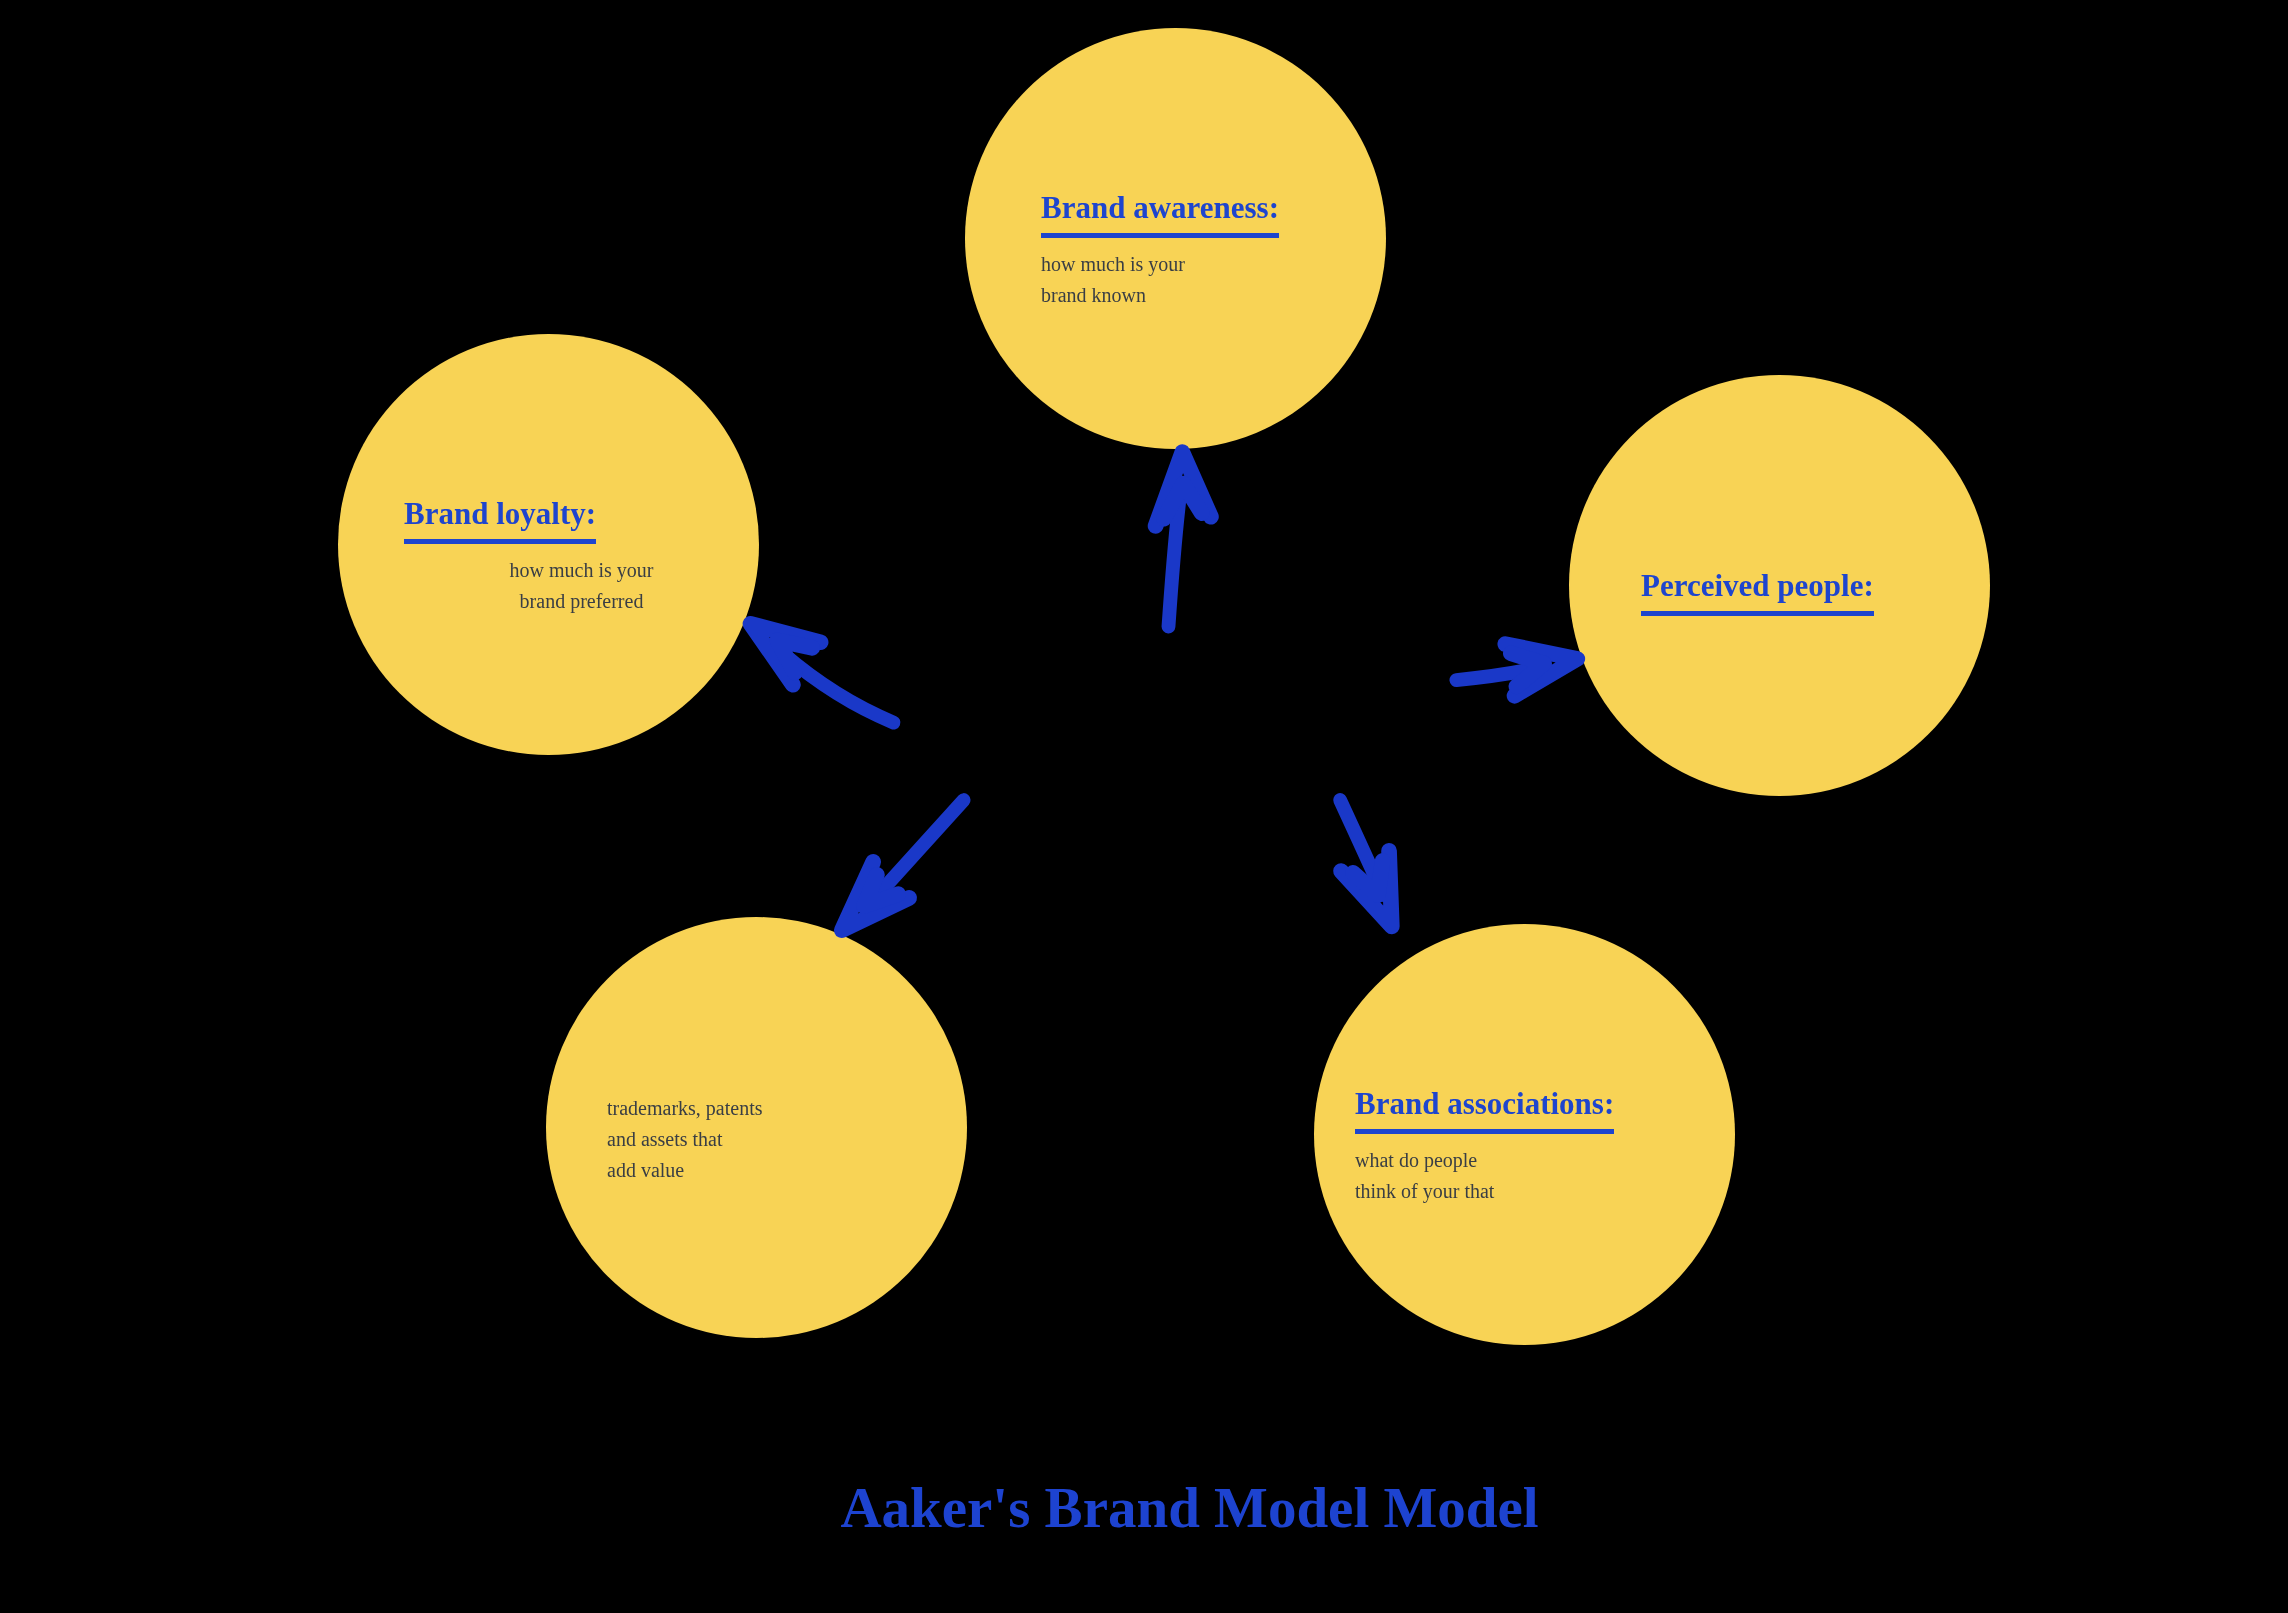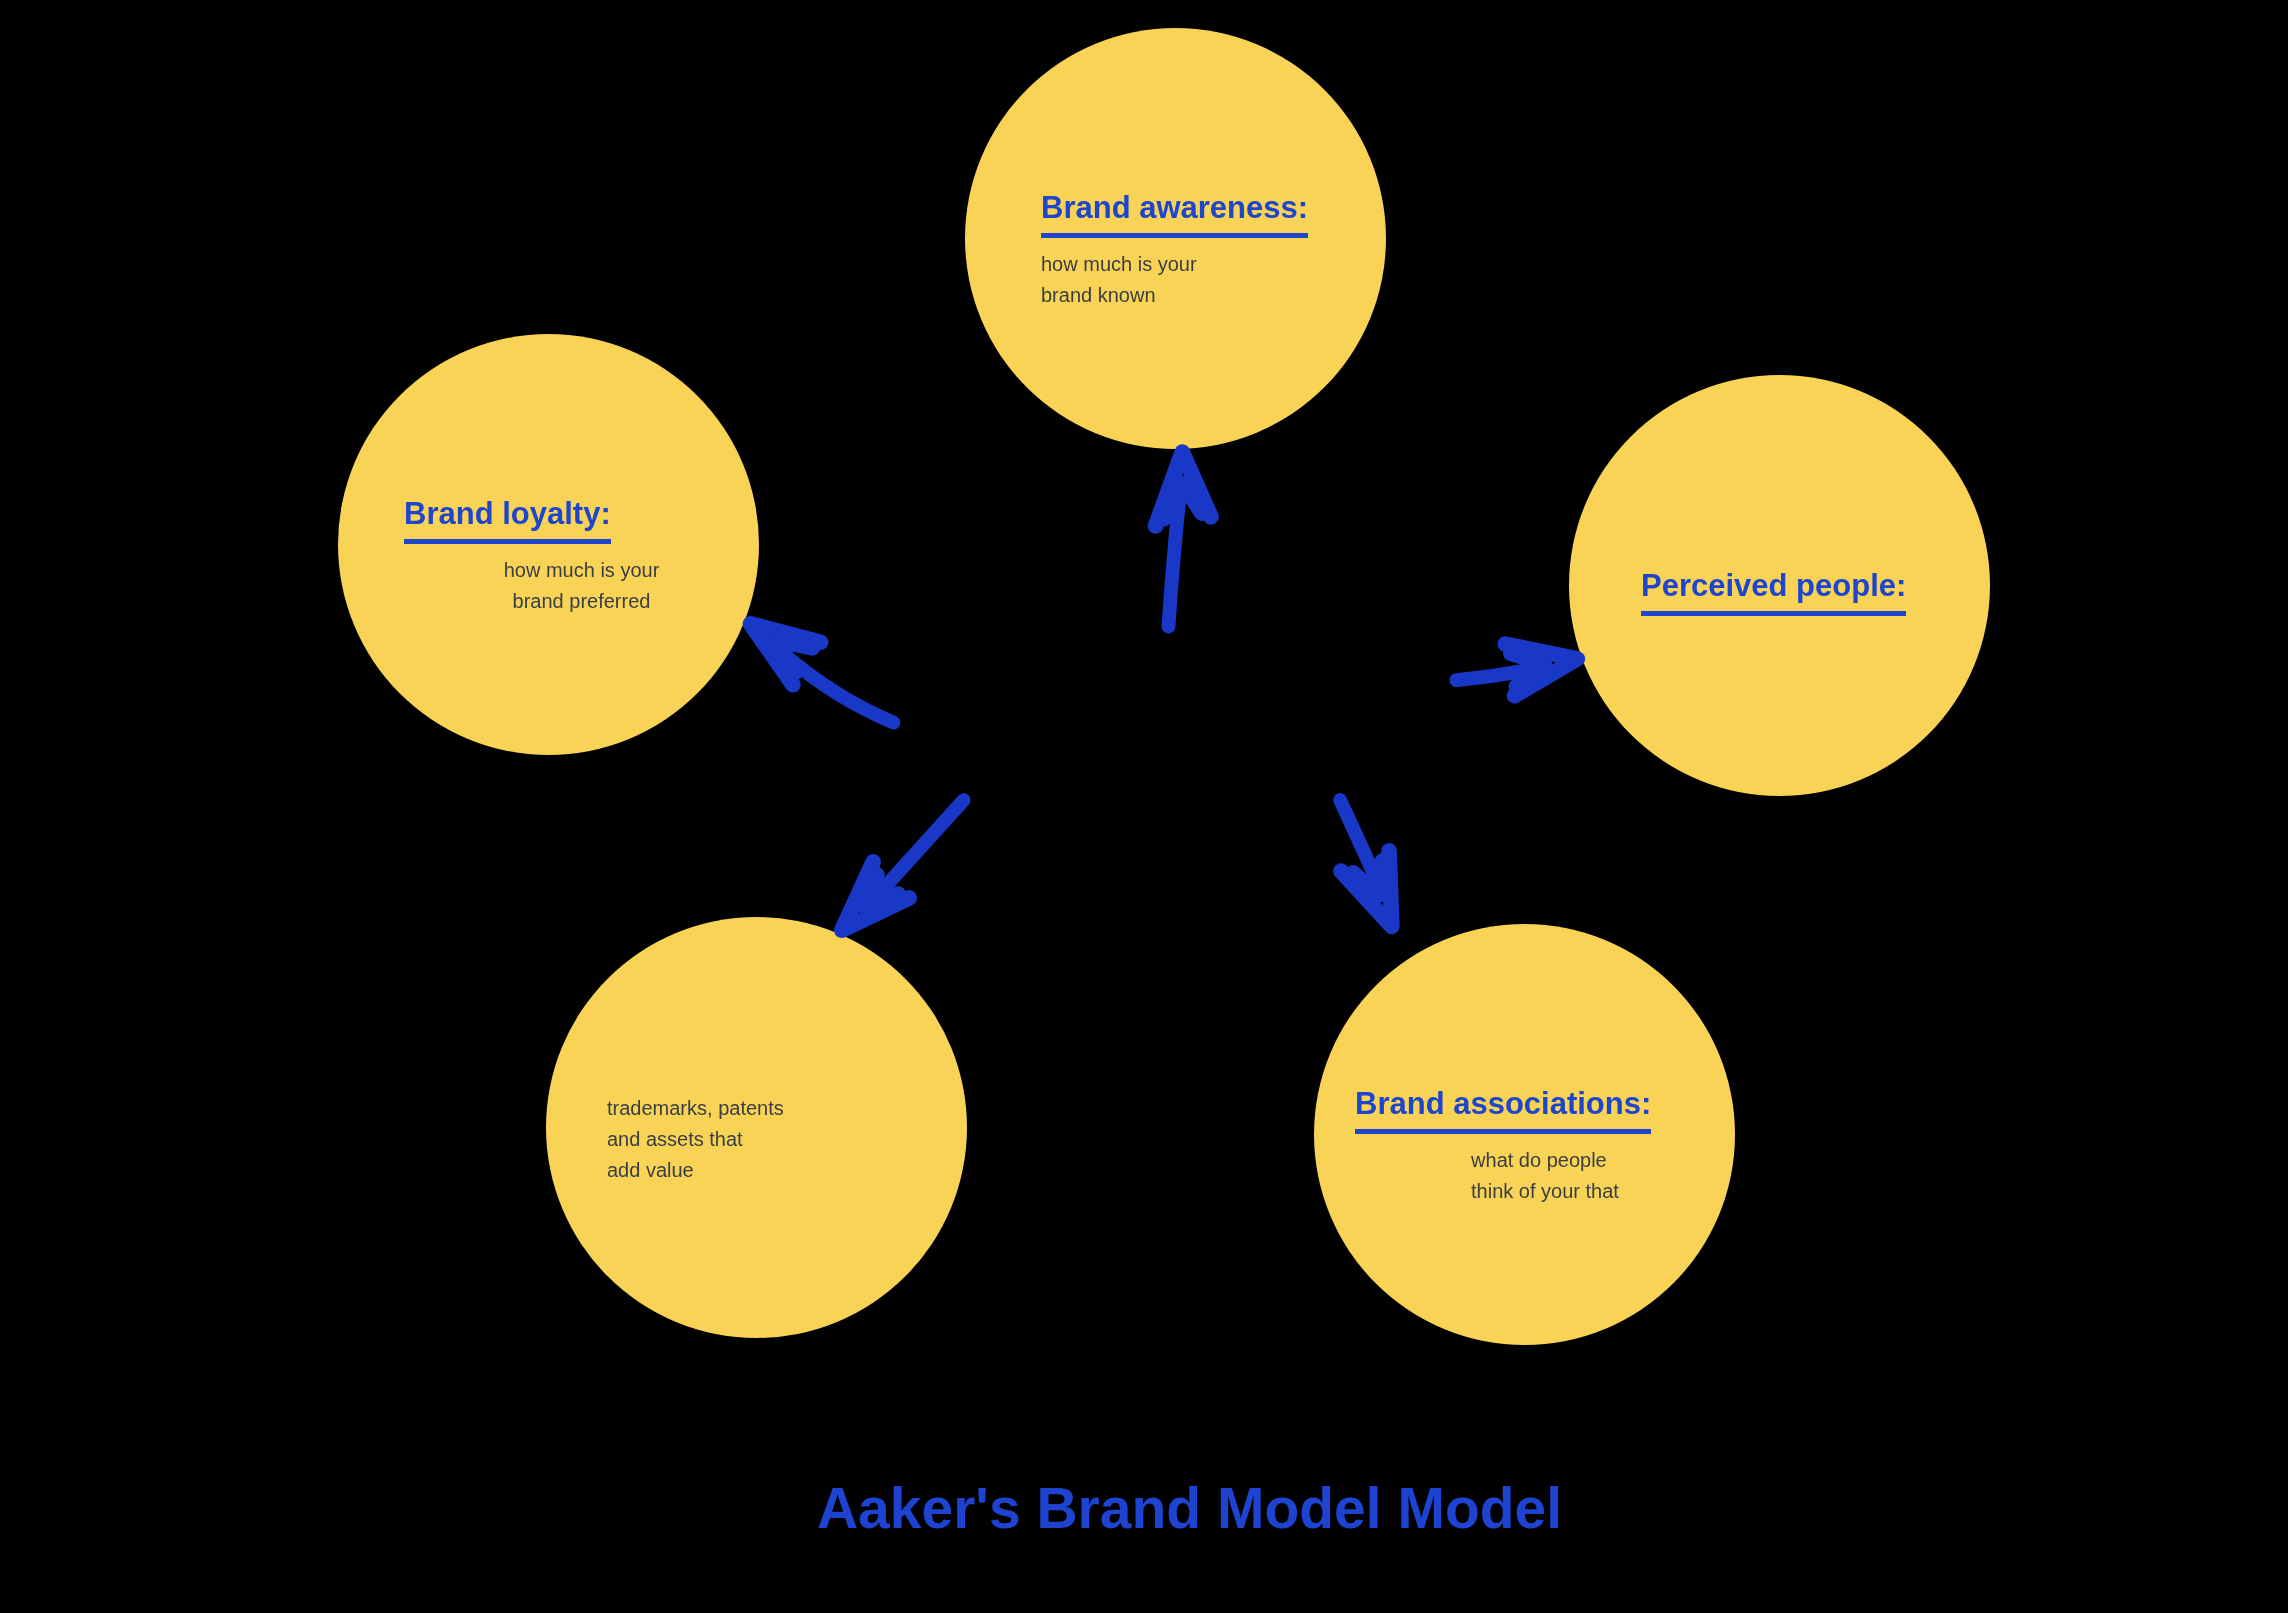--- a/index.html
+++ b/index.html
@@ -6,21 +6,21 @@
     margin: 0;
     padding: 0;
     background: #000;
   }
   .stage {
     position: relative;
     width: 2289px;
     height: 1613px;
     background: var(--background, #000000);
     overflow: hidden;
-    font-family: Liberation Sans, sans-serif;
+    font-family: Liberation Serif, serif;
   }
   .circle {
     position: absolute;
     width: 421px;
     height: 421px;
     border-radius: 50%;
     background: var(--circle-fill, #F8D355);
     display: flex;
     flex-direction: column;
     justify-content: center;
@@ -43,21 +43,21 @@
   .circle .body {
     font-size: 20px;
     line-height: 1.55;
     color: var(--body-text, #3A3E44);
     white-space: pre-line;
   }
   #node-brand-awareness   { left: 965px; top: 28px;  padding-left: 76px; }
   #node-brand-loyalty     { left: 338px;  top: 334px; padding-left: 66px; text-align: center; }
   #node-perceived-quality { left: 1569px; top: 375px; padding-left: 72px; }
   #node-proprietary-assets{ left: 546px;  top: 917px; padding-left: 61px; }
-  #node-brand-associations{ left: 1314px; top: 924px;padding-left: 41px; align-items: center; }
+  #node-brand-associations{ left: 1314px; top: 924px;padding-left: 41px; }
 
   .center-box {
     position: absolute;
     left: 893px;
     top: 625px;
     width: 563px;
     height: 174px;
     background: var(--center-fill, #1B3AC6);
     display: flex;
     align-items: center;

